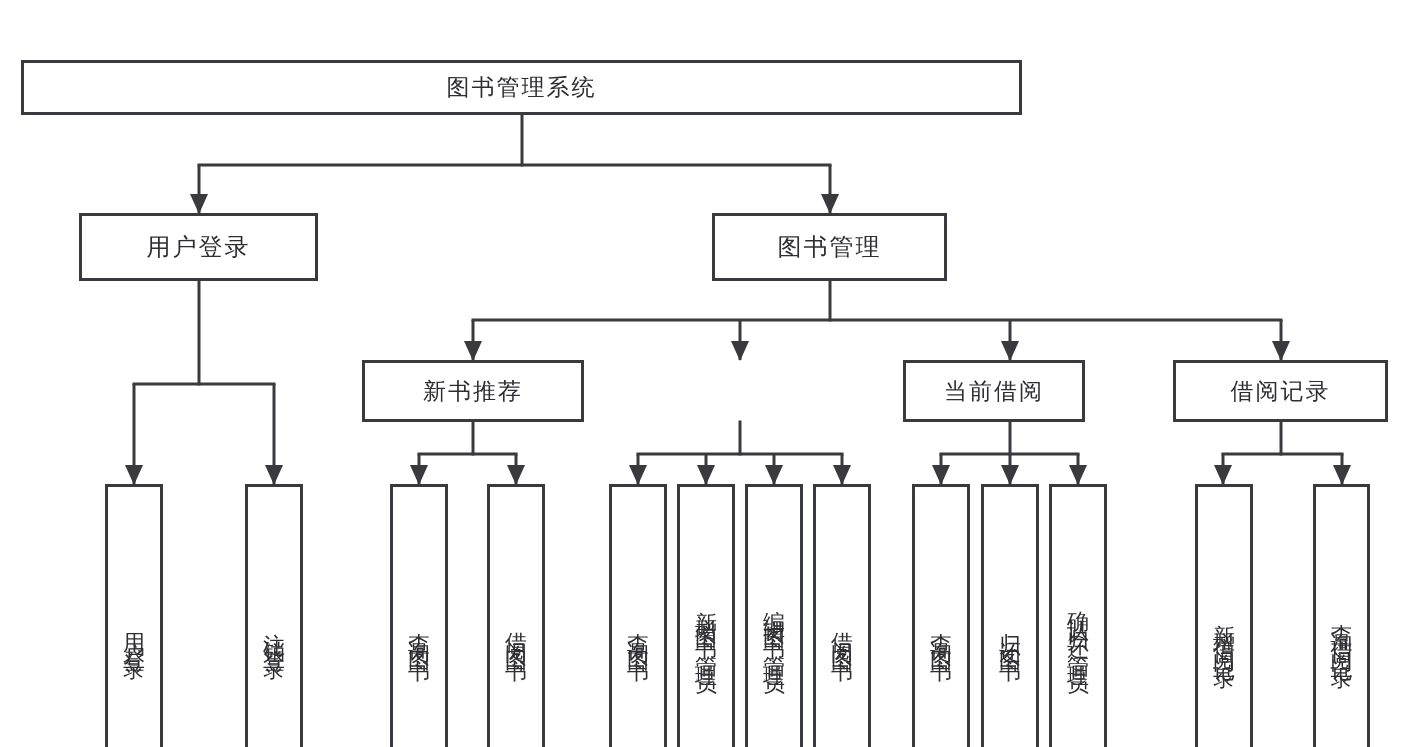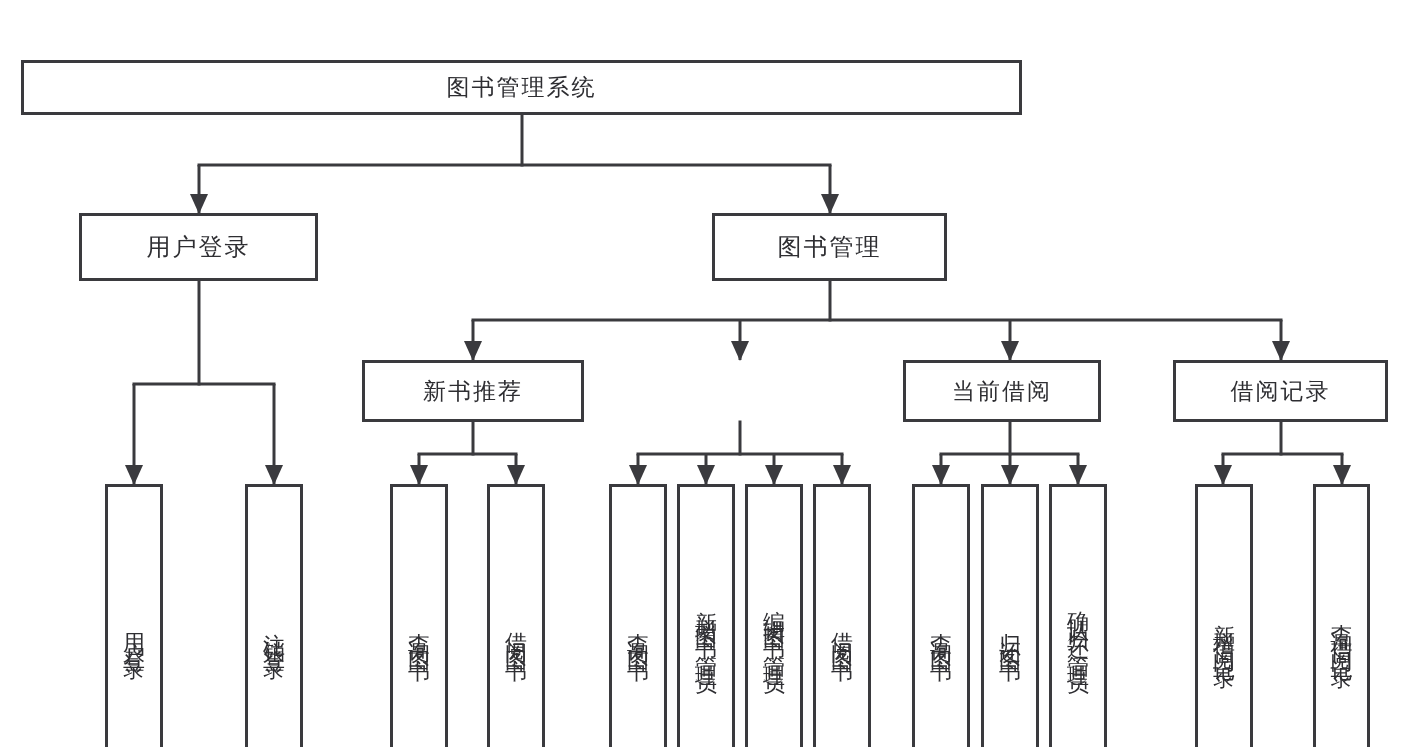--- a/index.html
+++ b/index.html
@@ -108,21 +108,21 @@
   <div class="node h l2" style="left:79px;top:166px;width:239px;height:68px;">
     <span class="lbl">用户登录</span>
   </div>
   <div class="node h" style="left:362px;top:313px;width:222px;height:62px;">
     <span class="lbl">新书推荐</span>
   </div>
 
   <div class="node h l2" style="left:712px;top:166px;width:235px;height:68px;">
     <span class="lbl">图书管理</span>
   </div>
-  <div class="node h" style="left:903px;top:313px;width:198px;height:62px;">
+  <div class="node h" style="left:903px;top:313px;width:182px;height:62px;">
     <span class="lbl">当前借阅</span>
   </div>
   <div class="node h" style="left:1173px;top:313px;width:215px;height:62px;">
     <span class="lbl">借阅记录</span>
   </div>
 
   <div class="node v" style="left:105px;top:437px;width:58px;height:298px;">
     <span class="lbl">用户登录</span>
   </div>
   <div class="node v" style="left:245px;top:437px;width:58px;height:298px;">

